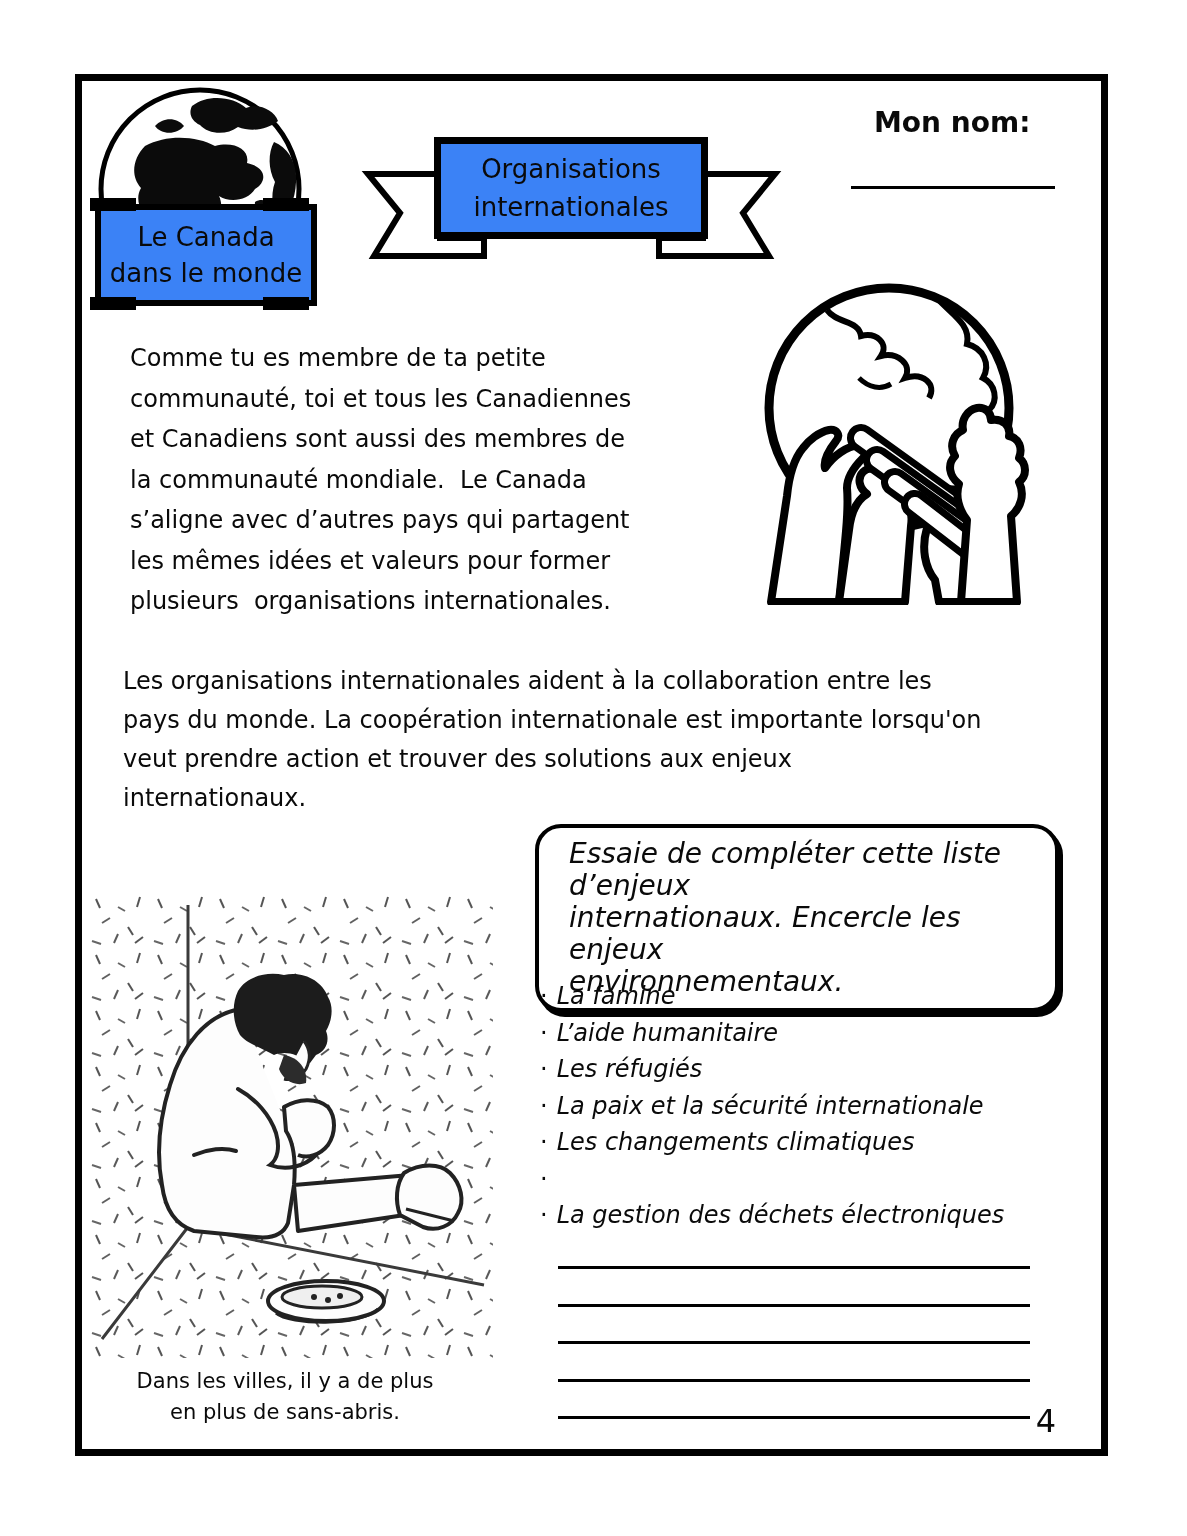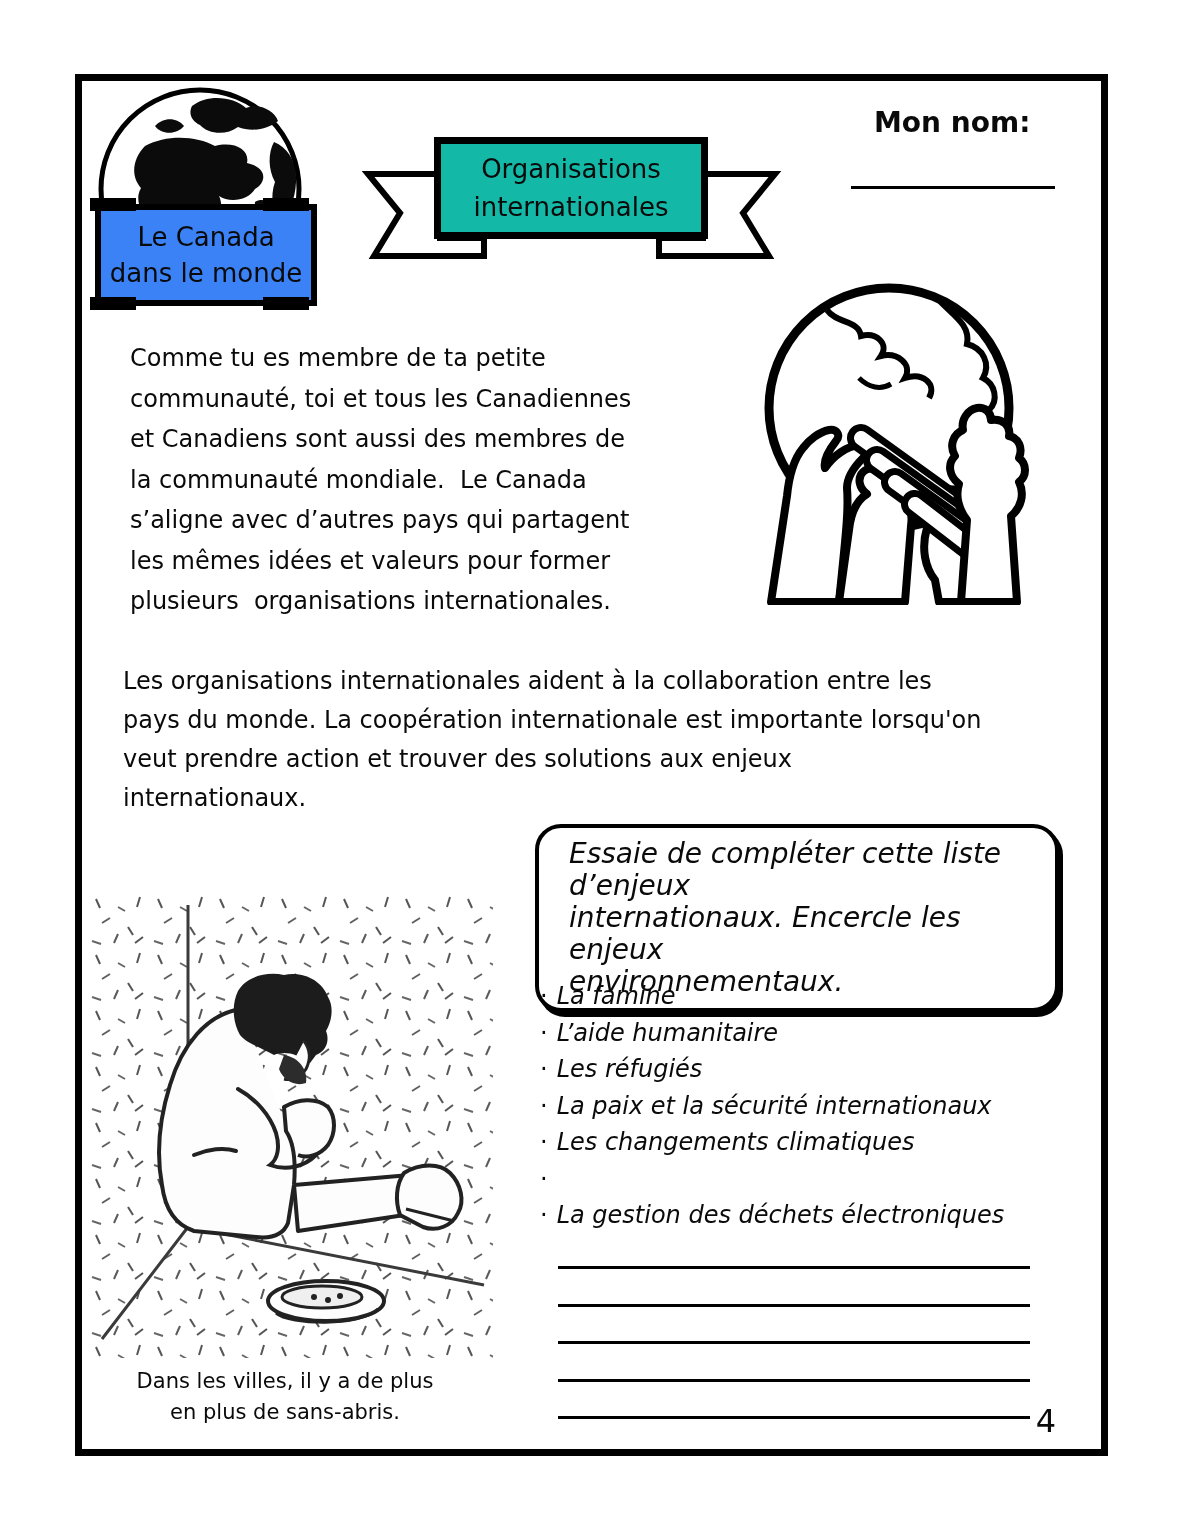--- a/index.html
+++ b/index.html
@@ -8,21 +8,21 @@
   .abs{position:absolute;}
   .sheet-border{left:75px;top:74px;width:1033px;height:1382px;border:7px solid #000;box-sizing:border-box;}
   .ml{white-space:pre-wrap;}
   
   .plaque{left:95px;top:204px;width:222px;height:102px;border:6px solid #000;box-sizing:border-box;
           background:#3b82f6;z-index:3;display:flex;align-items:center;justify-content:center;text-align:center;
           font-size:26px;line-height:36px;}
   .tab{width:46px;height:13px;background:#000;z-index:4;}
   
   .banner-box{left:434px;top:137px;width:274px;height:102px;border:7px solid #000;box-sizing:border-box;
-              background:#14b8a6;z-index:3;display:flex;align-items:center;justify-content:center;text-align:center;
+              background:#3b82f6;z-index:3;display:flex;align-items:center;justify-content:center;text-align:center;
               font-size:26px;line-height:38px;}
   .name-label{left:874px;top:106px;font-size:28px;font-weight:bold;}
   .fill-line{height:3px;background:#000;}
   .para1{left:130px;top:338px;font-size:24px;line-height:40.5px;}
   .para2{left:123px;top:662px;font-size:24px;line-height:39px;}
   .instr{left:535px;top:824px;width:524px;box-sizing:border-box;border:4px solid #000;border-radius:26px;
          box-shadow:4px 5px 0 #000;background:#fff;padding:10px 30px;text-align:left;
          font-style:italic;font-size:28px;line-height:32px;}
   .issues{left:540px;top:982px;font-style:italic;font-size:24px;}
   .issue{display:flex;align-items:baseline;height:36.5px;}
@@ -115,21 +115,21 @@
     <div class="issue">
         <span class="dot">·</span>
         <span>L’aide humanitaire</span>
       </div>
     <div class="issue">
         <span class="dot">·</span>
         <span>Les réfugiés</span>
       </div>
     <div class="issue">
         <span class="dot">·</span>
-        <span>La paix et la sécurité internationaux</span>
+        <span>La paix et la sécurité internationale</span>
       </div>
     <div class="issue">
         <span class="dot">·</span>
         <span>Les changements climatiques</span>
       </div>
     <div class="issue">
         <span class="dot">·</span>
       </div>
     <div class="issue">
         <span class="dot">·</span>

